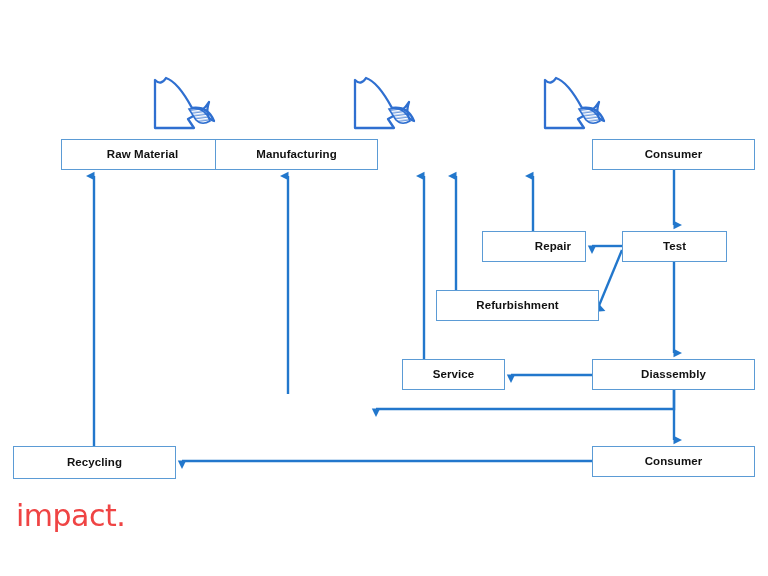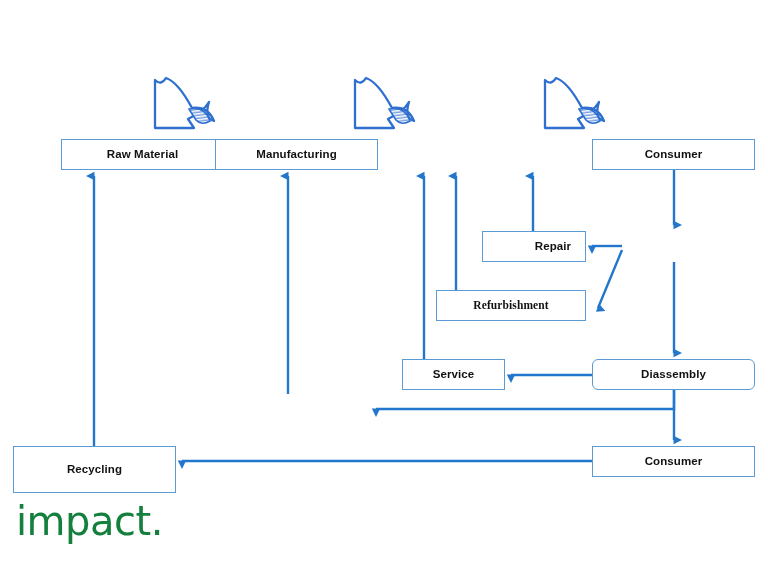--- a/index.html
+++ b/index.html
@@ -24,23 +24,23 @@
     font-size:11.5px;
     font-weight:bold;
     color:#111111;
     letter-spacing:0.1px;
     white-space:nowrap;
     line-height:1;
   }
   .brand-logo{
     position:absolute;
     left:16px;top:498px;
-    font-size:40px;
+    font-size:30px;
     font-weight:400;
-    color:#15803d;
+    color:#ef4444;
     letter-spacing:-0.5px;
     z-index:4;
     font-family:"DejaVu Sans", sans-serif;
   }
 </style>
 </head>
 <body>
 
 <div id="diagram-root">
 
@@ -119,35 +119,38 @@
 
 
   <div class="node-box" style="left:592px;top:139px;width:163px;height:31px;">
     <span class="node-label">Consumer</span>
   </div>
 
   <div class="node-box" style="left:482px;top:231px;width:104px;height:31px;padding-left:38px;">
     <span class="node-label">Repair</span>
   </div>
 
+  <div class="node-box" style="left:622px;top:231px;width:105px;height:31px;">
+    <span class="node-label">Test</span>
+  </div>
 
-  <div class="node-box" style="left:436px;top:290px;width:150px;height:31px;font-family:Liberation Serif, serif;">
+  <div class="node-box" style="left:436px;top:290px;width:163px;height:31px;">
     <span class="node-label">Refurbishment</span>
   </div>
 
   <div class="node-box" style="left:402px;top:359px;width:103px;height:31px;">
     <span class="node-label">Service</span>
   </div>
 
-  <div class="node-box" style="left:592px;top:359px;width:163px;height:31px;border-radius:6px;">
+  <div class="node-box" style="left:592px;top:359px;width:163px;height:31px;">
     <span class="node-label">Diassembly</span>
   </div>
 
 
-  <div class="node-box" style="left:13px;top:446px;width:163px;height:47px;">
+  <div class="node-box" style="left:13px;top:446px;width:163px;height:33px;">
     <span class="node-label">Recycling</span>
   </div>
 
   <div class="node-box" style="left:592px;top:446px;width:163px;height:31px;">
     <span class="node-label">Consumer</span>
   </div>
 
   <div class="brand-logo">impact.</div>
 
 </div>

